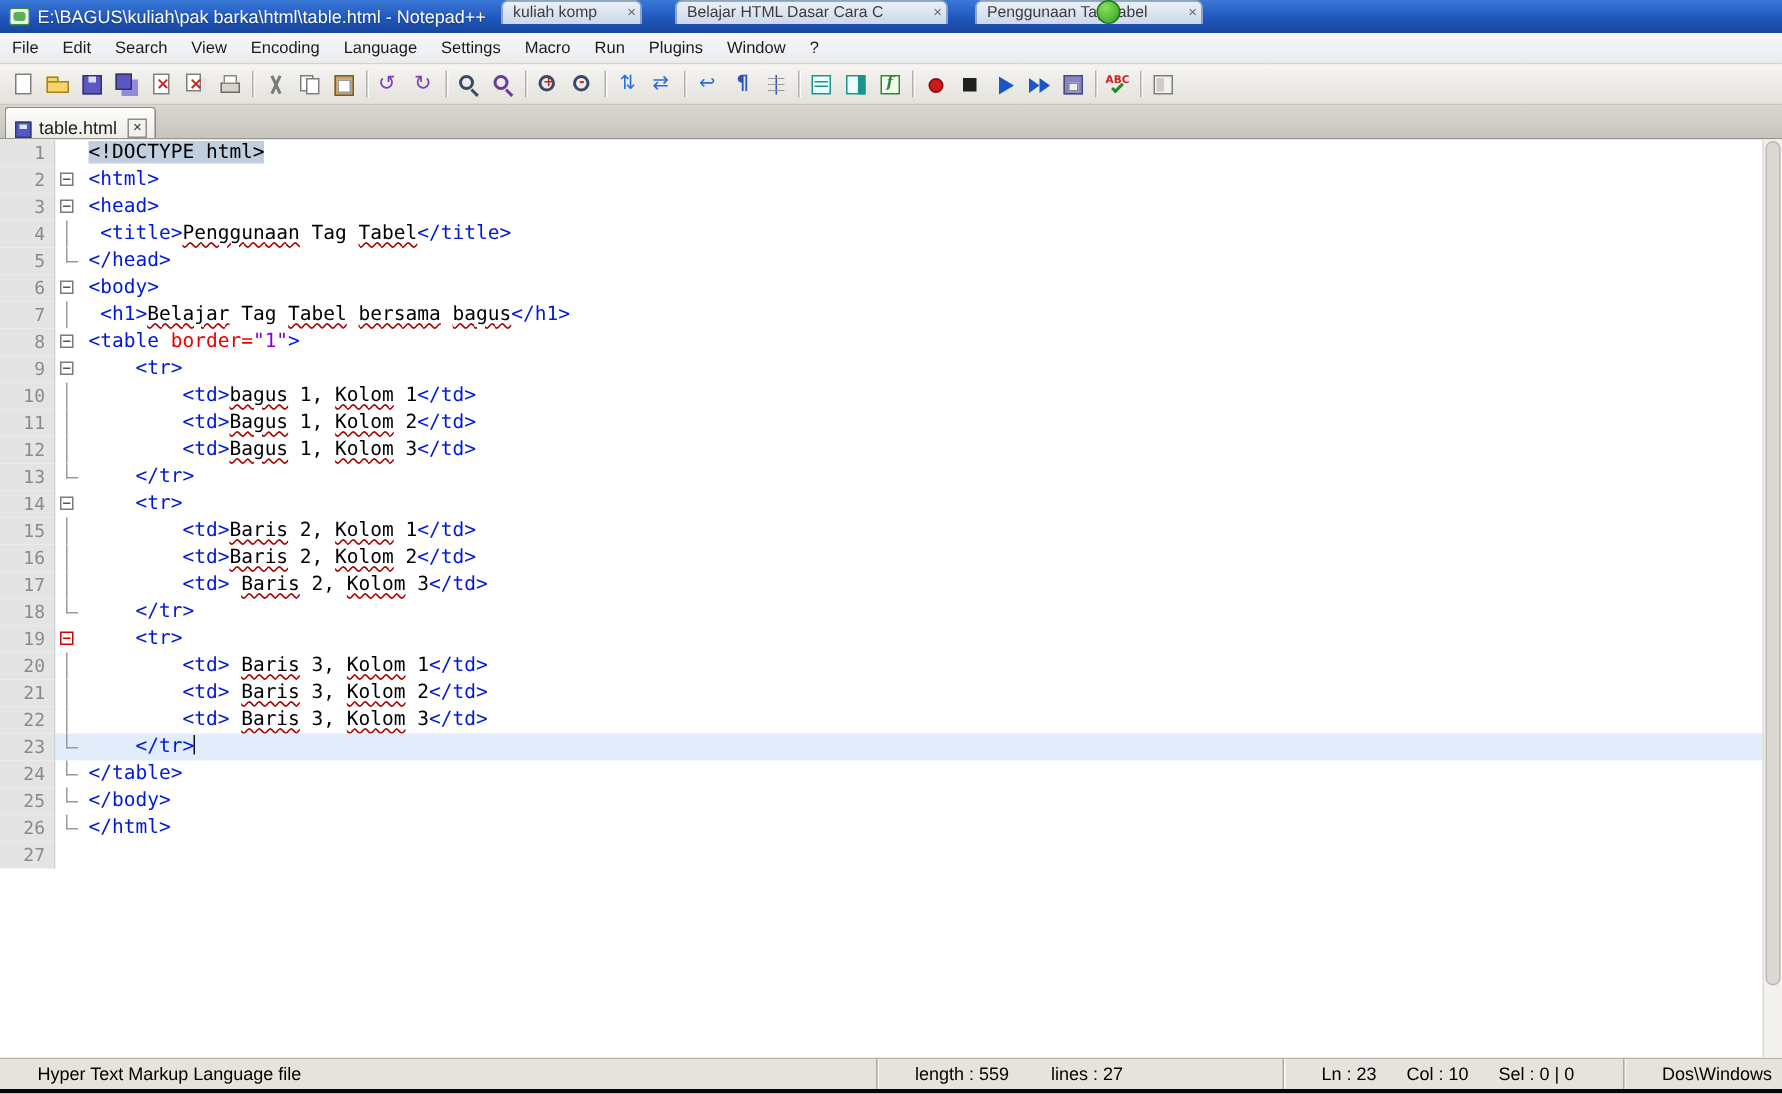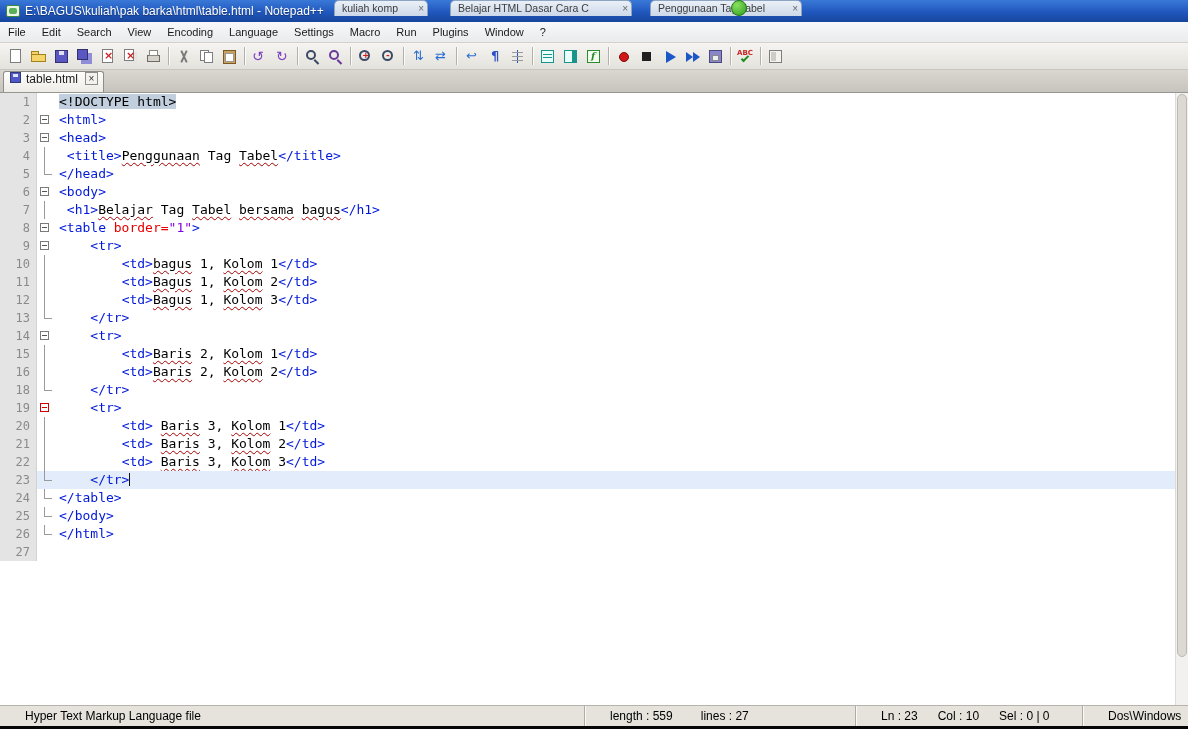--- a/index.html
+++ b/index.html
@@ -77,21 +77,21 @@
   .ic-macro-run-multiple::after{left:9px;top:4px;width:0;height:0;border-left:7px solid #1c57c8;border-top:5px solid transparent;border-bottom:5px solid transparent}
   .ic-macro-save::before{left:2px;top:2px;width:13px;height:13px;background:#8886c8;border:1px solid #4a4880}
   .ic-macro-save::after{left:5px;top:7px;width:7px;height:6px;background:#eee;border:1px solid #888}
   .ic-spell-check::before{content:"ABC";left:0;top:1px;font:bold 7px/8px "DejaVu Sans",sans-serif;color:#c22}
   .ic-spell-check::after{left:4px;top:8px;width:8px;height:4px;border-left:2px solid #1d8c1d;border-bottom:2px solid #1d8c1d;transform:rotate(-45deg)}
   .ic-panels::before{left:2px;top:2px;width:13px;height:13px;border:1px solid #7d7d7d;background:#f4f2ee}
   .ic-panels::after{left:4px;top:4px;width:5px;height:9px;background:#cfccc4}
 
   
   .doctabbar{height:23px;background:linear-gradient(#dad7d1,#c7c4be);border-bottom:1px solid #989690;display:flex;align-items:flex-end;padding-left:3px;flex:0 0 auto}
-  .doctab{height:21px;display:flex;align-items:flex-start;gap:5px;padding:0 5px 0 6px;background:linear-gradient(#fefefd,#edebe6);border:1px solid #8f8d88;border-bottom:none;border-radius:3px 3px 0 0;font-size:12px;color:#1c1c1c}
+  .doctab{height:21px;display:flex;align-items:flex-end;gap:5px;padding:0 5px 0 6px;background:linear-gradient(#fefefd,#edebe6);border:1px solid #8f8d88;border-bottom:none;border-radius:3px 3px 0 0;font-size:12px;color:#1c1c1c}
   .doc-ico{width:11px;height:11px;background:#5058c8;border:1px solid #303878;position:relative;flex:0 0 auto}
   .doc-ico::after{content:"";position:absolute;left:2px;top:1px;width:5px;height:3px;background:#dfe3ff}
   .tab-close{width:13px;height:13px;border:1px solid #8f8d88;background:#f4f2ee;font-size:10px;line-height:11px;text-align:center;color:#333;margin-left:2px}
 
   
   .editor{flex:1 1 auto;background:#fff;position:relative;overflow:hidden;font-family:"DejaVu Sans Mono","Liberation Mono",monospace}
   .eline{display:flex;height:18px;line-height:18px;font-size:13px}
   .lnum{width:37px;flex:0 0 auto;background:#e4e4e4;color:#8a8a8a;text-align:right;padding-right:6px;font-size:12px;border-right:1px solid #d2d2d2}
   .fold{width:18px;flex:0 0 auto;position:relative;background:#fff}
   .fb{position:absolute;left:3px;top:4px;width:9px;height:9px;border:1px solid #7a7a7a;background:#fff}
@@ -375,20 +375,27 @@
         <span class="code"><span class="tk-pl">        </span><span class="tk-tag">&lt;td&gt;</span><span class="tk-mis">Baris</span><span class="tk-pl"> 2, </span><span class="tk-mis">Kolom</span><span class="tk-pl"> 1</span><span class="tk-tag">&lt;/td&gt;</span></span>
       </div>
       <div class="eline">
         <span class="lnum">16</span>
         <span class="fold">
           <span class="fl"></span>
         </span>
         <span class="code"><span class="tk-pl">        </span><span class="tk-tag">&lt;td&gt;</span><span class="tk-mis">Baris</span><span class="tk-pl"> 2, </span><span class="tk-mis">Kolom</span><span class="tk-pl"> 2</span><span class="tk-tag">&lt;/td&gt;</span></span>
       </div>
       <div class="eline">
+        <span class="lnum">17</span>
+        <span class="fold">
+          <span class="fl"></span>
+        </span>
+        <span class="code"><span class="tk-pl">        </span><span class="tk-tag">&lt;td&gt;</span><span class="tk-pl"> </span><span class="tk-mis">Baris</span><span class="tk-pl"> 2, </span><span class="tk-mis">Kolom</span><span class="tk-pl"> 3</span><span class="tk-tag">&lt;/td&gt;</span></span>
+      </div>
+      <div class="eline">
         <span class="lnum">18</span>
         <span class="fold">
           <span class="fev"></span>
           <span class="feh"></span>
         </span>
         <span class="code"><span class="tk-pl">    </span><span class="tk-tag">&lt;/tr&gt;</span></span>
       </div>
       <div class="eline">
         <span class="lnum">19</span>
         <span class="fold">

